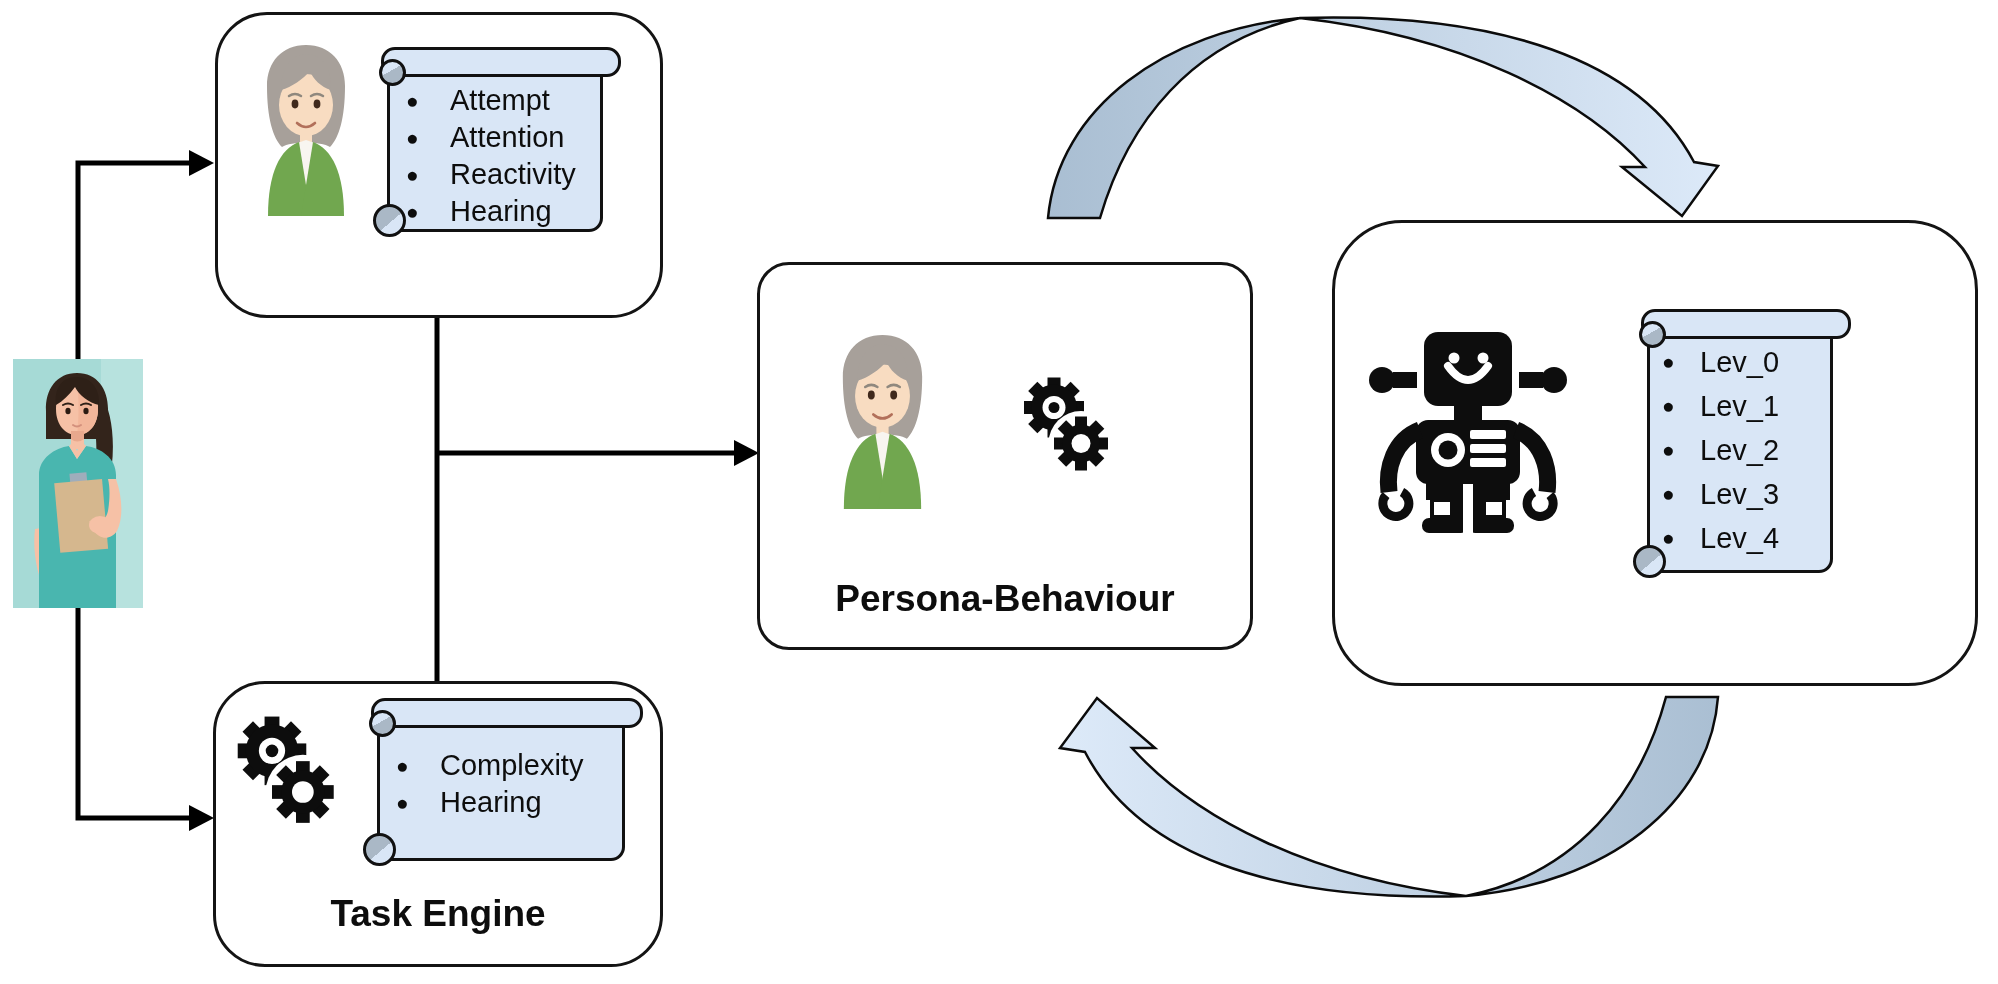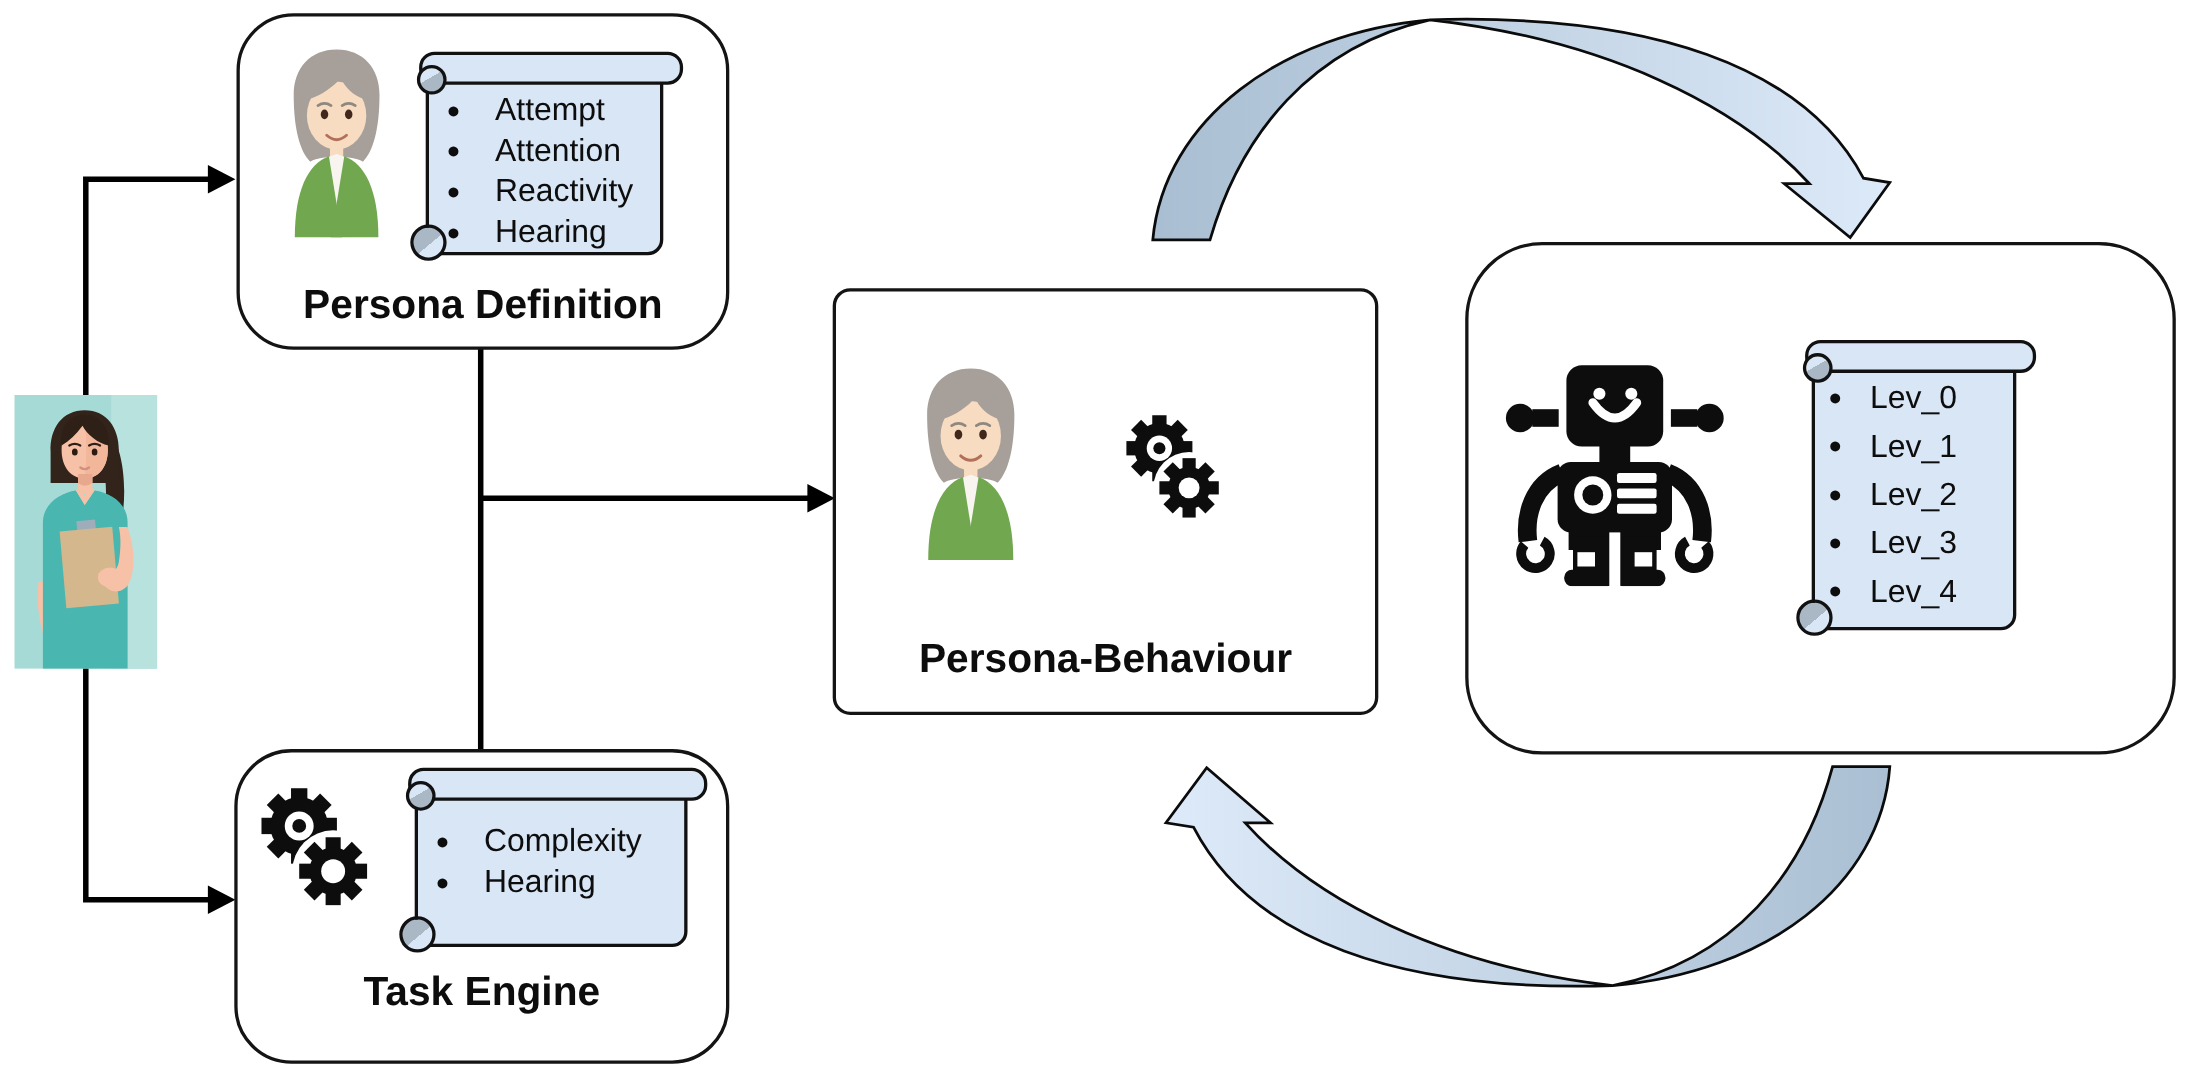--- a/index.html
+++ b/index.html
@@ -154,21 +154,20 @@
           <li>
               <span class="b">●</span>
               <span>Hearing</span>
             </li>
         </ul>
       </div>
       <div class="scroll-bar"></div>
       <div class="curl-top"></div>
       <div class="curl-bottom"></div>
     </div>
-    <div class="box-title" style="bottom:18px">Persona Definition</div>
   </div>
 
   <div class="box" style="left:213px;top:681px;width:444px;height:280px">
     <svg class="icon" style="left:14px;top:28px;width:116px;height:120px" viewBox="0 0 100 105">
         <use href="#sym-gears"></use>
       </svg>
     <div class="scroll scroll--task" style="left:155px;top:12px;width:272px;height:165px">
       <div class="scroll-body">
         <ul class="scroll-list">
           <li>
@@ -178,24 +177,24 @@
           <li>
               <span class="b">●</span>
               <span>Hearing</span>
             </li>
         </ul>
       </div>
       <div class="scroll-bar"></div>
       <div class="curl-top"></div>
       <div class="curl-bottom"></div>
     </div>
-    <div class="box-title" style="bottom:42px">Task Engine</div>
-  </div>
-
-  <div class="box" style="left:757px;top:262px;width:490px;height:382px;border-radius:16px">
+    <div class="box-title" style="bottom:30px">Task Engine</div>
+  </div>
+
+  <div class="box" style="left:757px;top:262px;width:490px;height:382px;border-radius:32px">
     <svg class="icon" style="left:69px;top:66px;width:107px;height:178px" viewBox="0 0 100 175">
         <use href="#sym-avatar"></use>
       </svg>
     <svg class="icon" style="left:258px;top:108px;width:100px;height:106px" viewBox="0 0 100 105">
         <use href="#sym-gears"></use>
       </svg>
     <div class="box-title" style="bottom:28px">
       <div>Persona-Behaviour</div>
     </div>
   </div>

